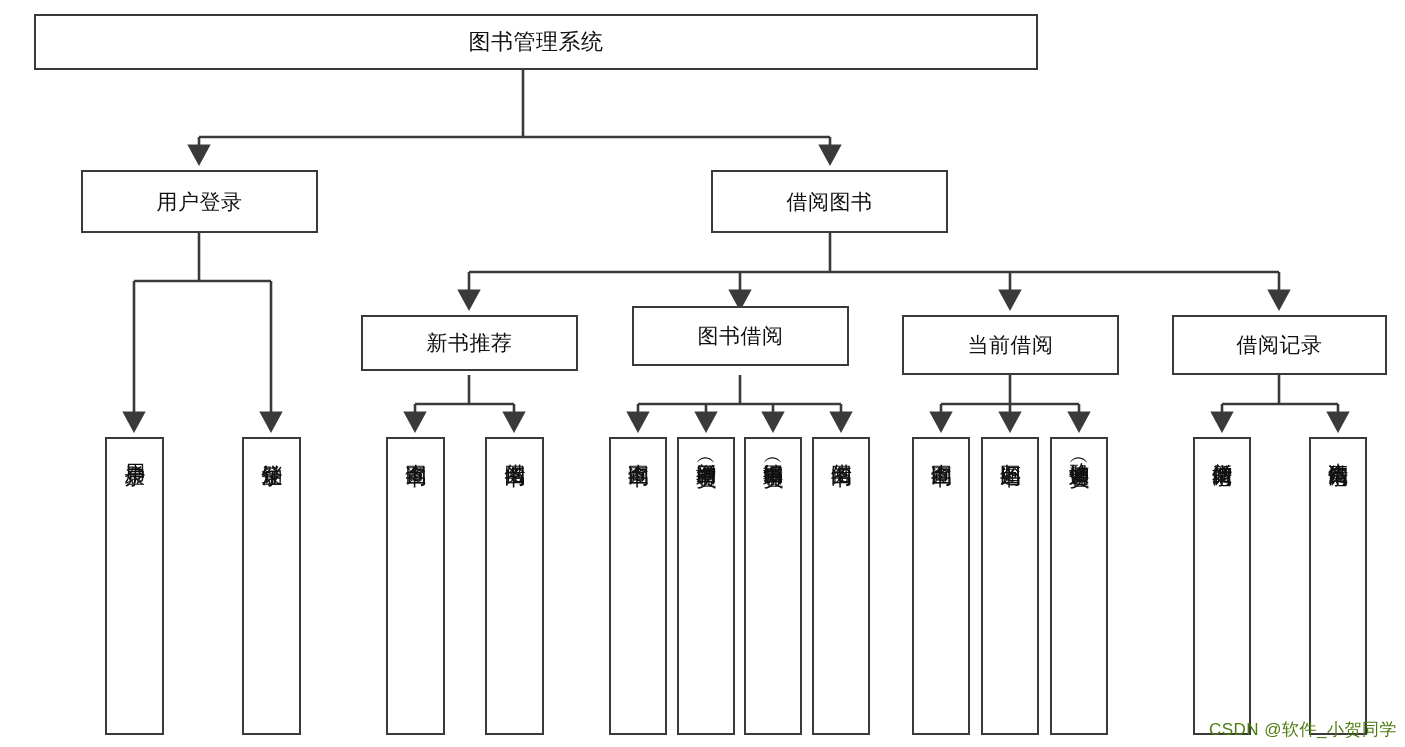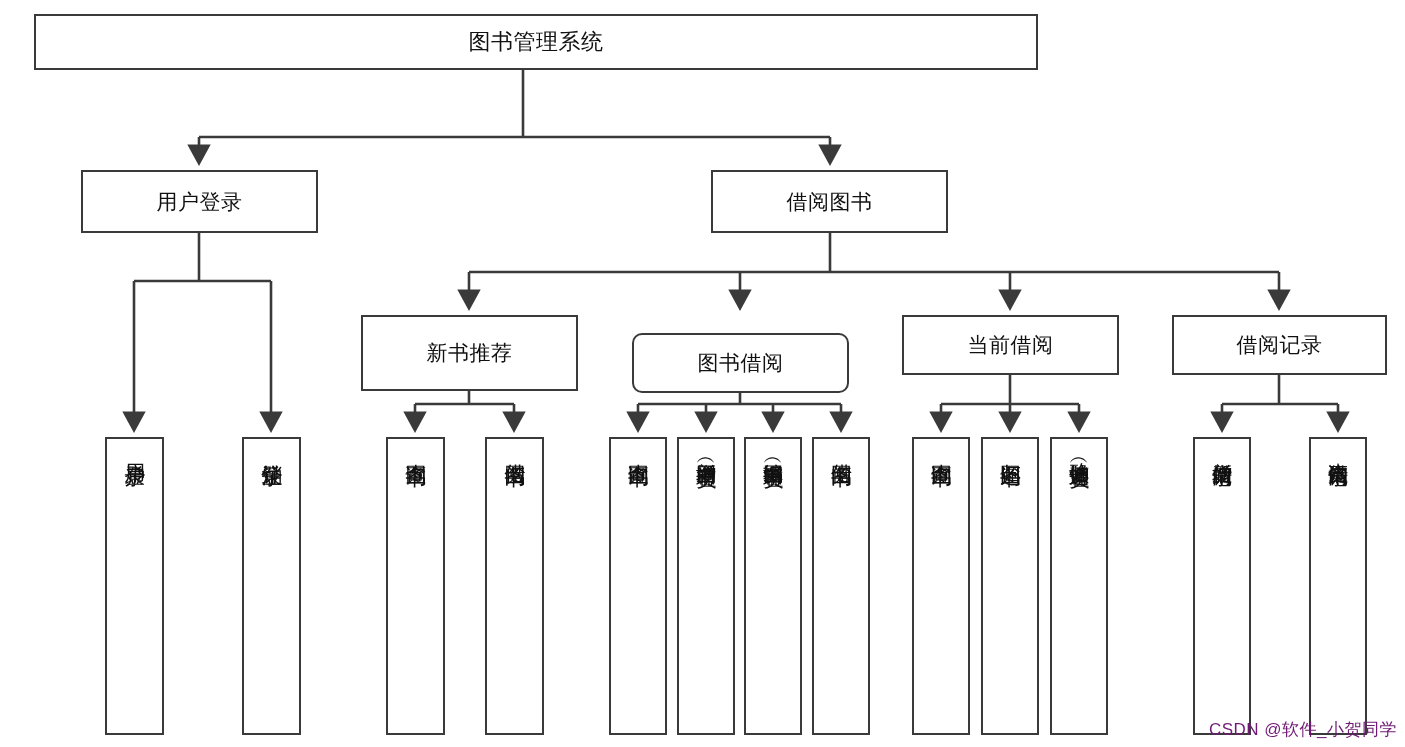--- a/index.html
+++ b/index.html
@@ -58,21 +58,21 @@
     white-space: nowrap;
   }
   .node.leaf.tall .label {
     font-size: 20px;
   }
   .watermark {
     position: absolute;
     right: 8px;
     bottom: 6px;
     font-size: 17px;
-    color: #701a75;
+    color: #4d7c0f;
     letter-spacing: 0.5px;
     white-space: nowrap;
   }
 </style>
 </head>
 <body>
 
 <div id="canvas">
 
   <svg class="wires" viewBox="0 0 1405 747">
@@ -129,24 +129,24 @@
     <span class="label">图书管理系统</span>
   </div>
 
   <div class="node l2" style="left:81px; top:170px; width:237px; height:63px;">
     <span class="label">用户登录</span>
   </div>
   <div class="node l2" style="left:711px; top:170px; width:237px; height:63px;">
     <span class="label">借阅图书</span>
   </div>
 
-  <div class="node l3" style="left:361px; top:315px; width:217px; height:76px;">
+  <div class="node l3" style="left:361px; top:315px; width:217px; height:56px;">
     <span class="label">新书推荐</span>
   </div>
-  <div class="node l3" style="left:632px; top:333px; width:217px; height:60px;border-radius:10px;">
+  <div class="node l3" style="left:632px; top:306px; width:217px; height:60px;">
     <span class="label">图书借阅</span>
   </div>
   <div class="node l3" style="left:1172px; top:315px; width:215px; height:60px;">
     <span class="label">借阅记录</span>
   </div>
   <div class="node l3" style="left:902px; top:315px; width:217px; height:60px;">
     <span class="label">当前借阅</span>
   </div>
 
   <div class="node leaf" style="left:105px; top:437px; width:59px; height:298px;">

